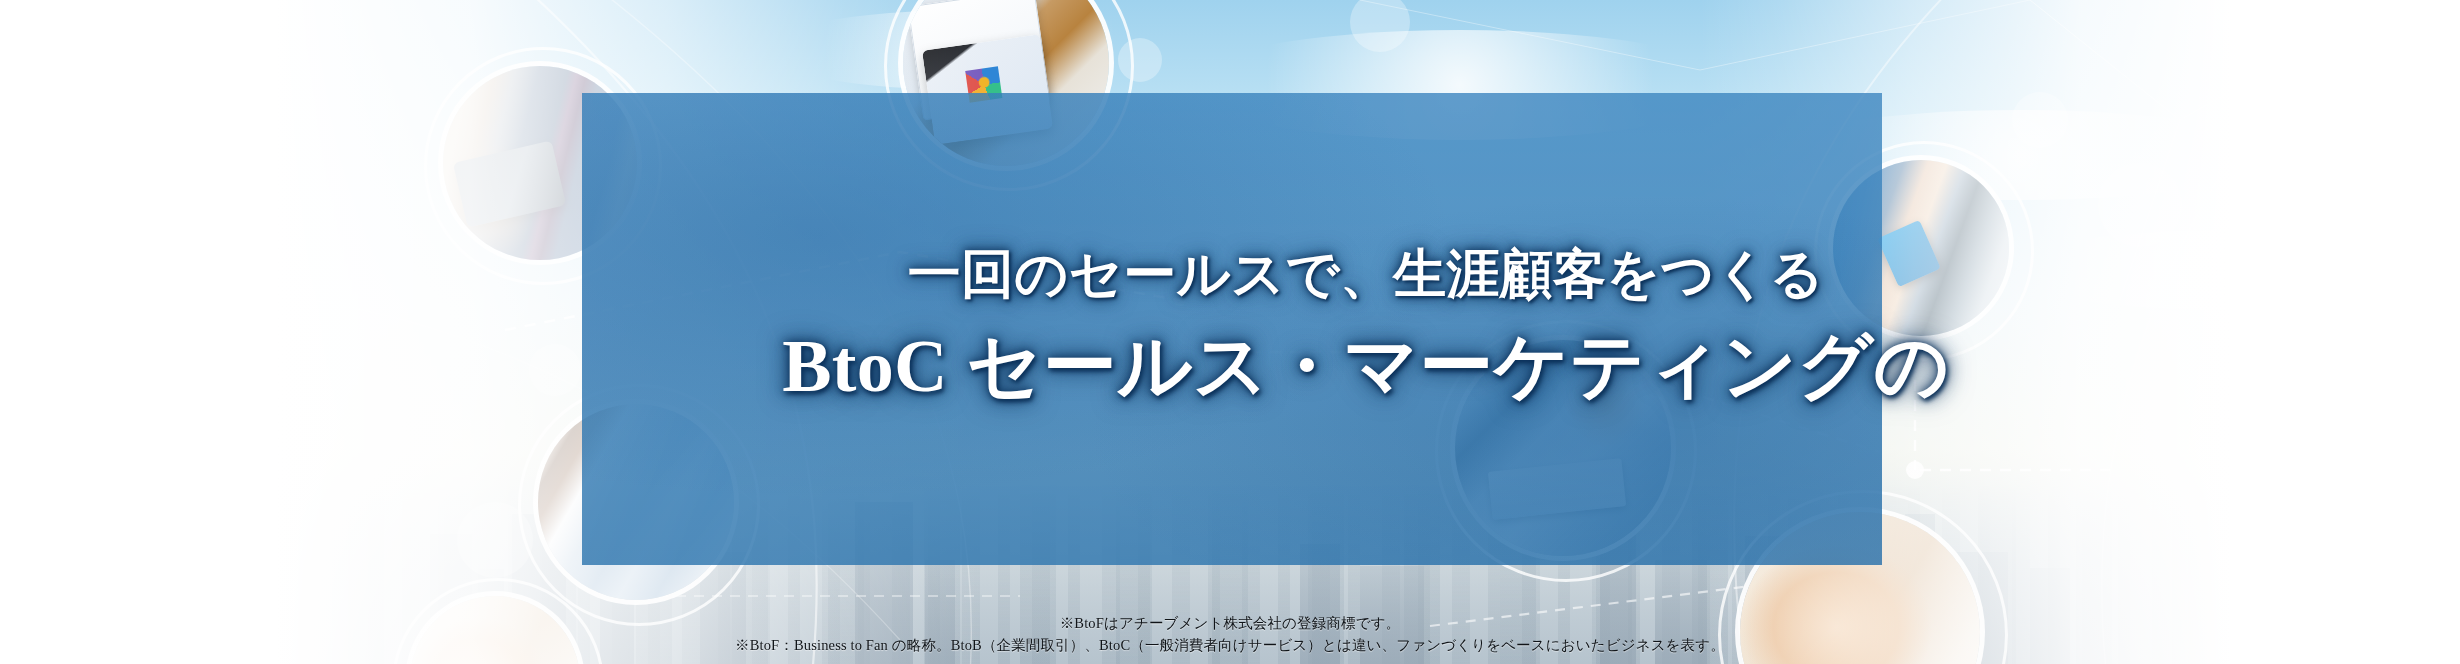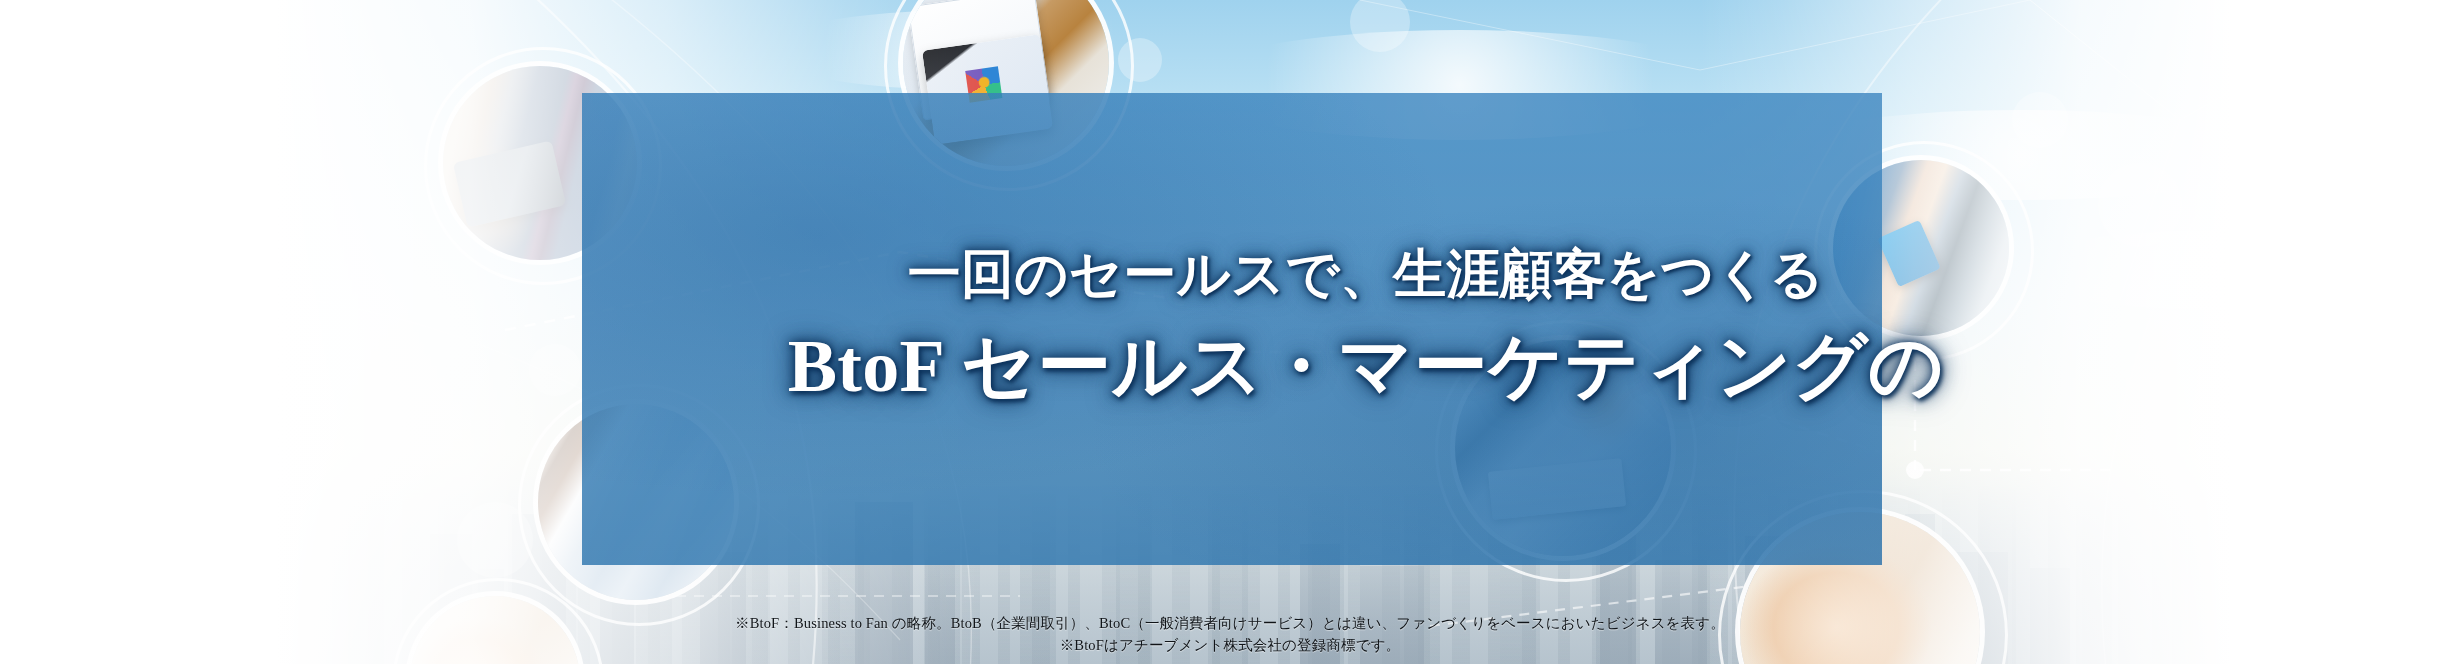--- a/index.html
+++ b/index.html
@@ -410,22 +410,22 @@
   <div class="wash-left"></div>
   <div class="wash-right"></div>
 
   <div id="overlay-box">
     <div class="ob-shade"></div>
   </div>
 
   <div id="headline">
     <div class="ttl-sub">一回のセールスで、生涯顧客をつくる</div>
     <div class="ttl-main">
-      <span class="l1">BtoF セールス・マーケティングの</span>
+      <span class="l1">BtoC セールス・マーケティングの</span>
     </div>
   </div>
 
   <div id="footnote">
+    <span class="fn-line">※BtoFはアチーブメント株式会社の登録商標です。</span>
     <span class="fn-line">※BtoF：Business to Fan の略称。BtoB（企業間取引）、BtoC（一般消費者向けサービス）とは違い、ファンづくりをベースにおいたビジネスを表す。</span>
-    <span class="fn-line">※BtoFはアチーブメント株式会社の登録商標です。</span>
   </div>
 
 </div>
 
 </body></html>

